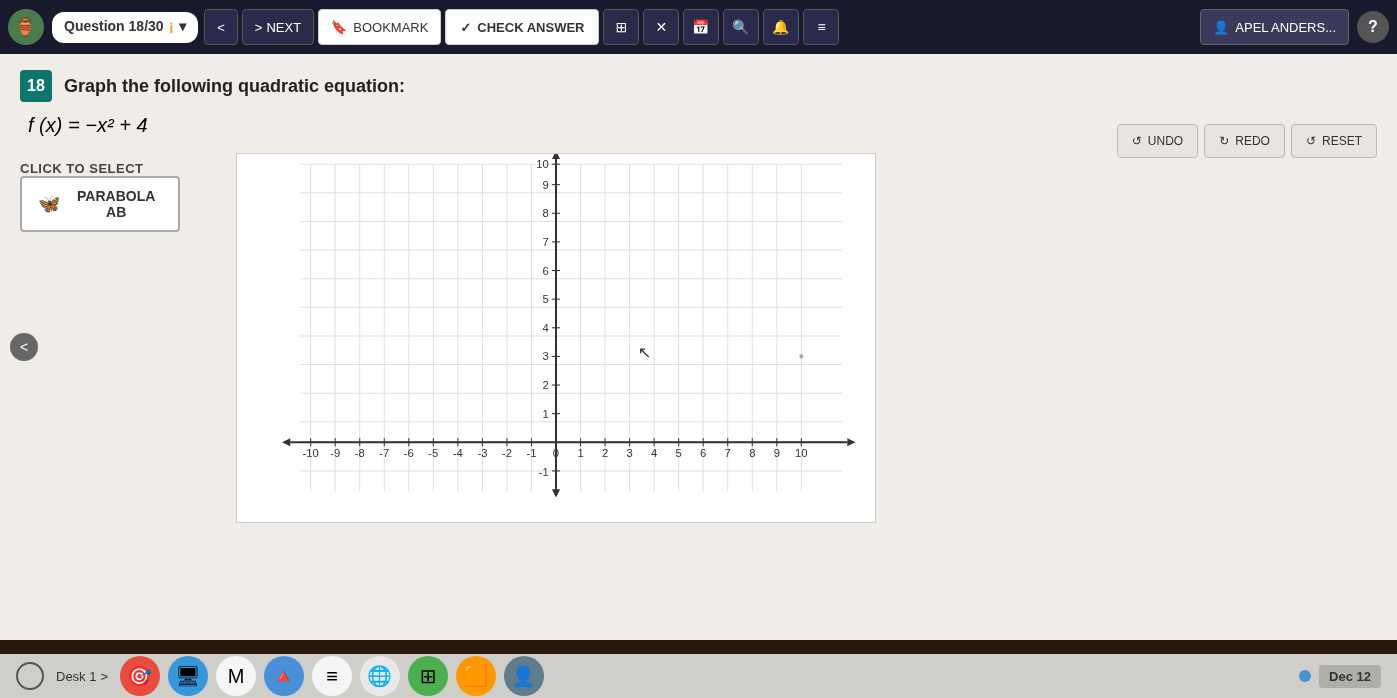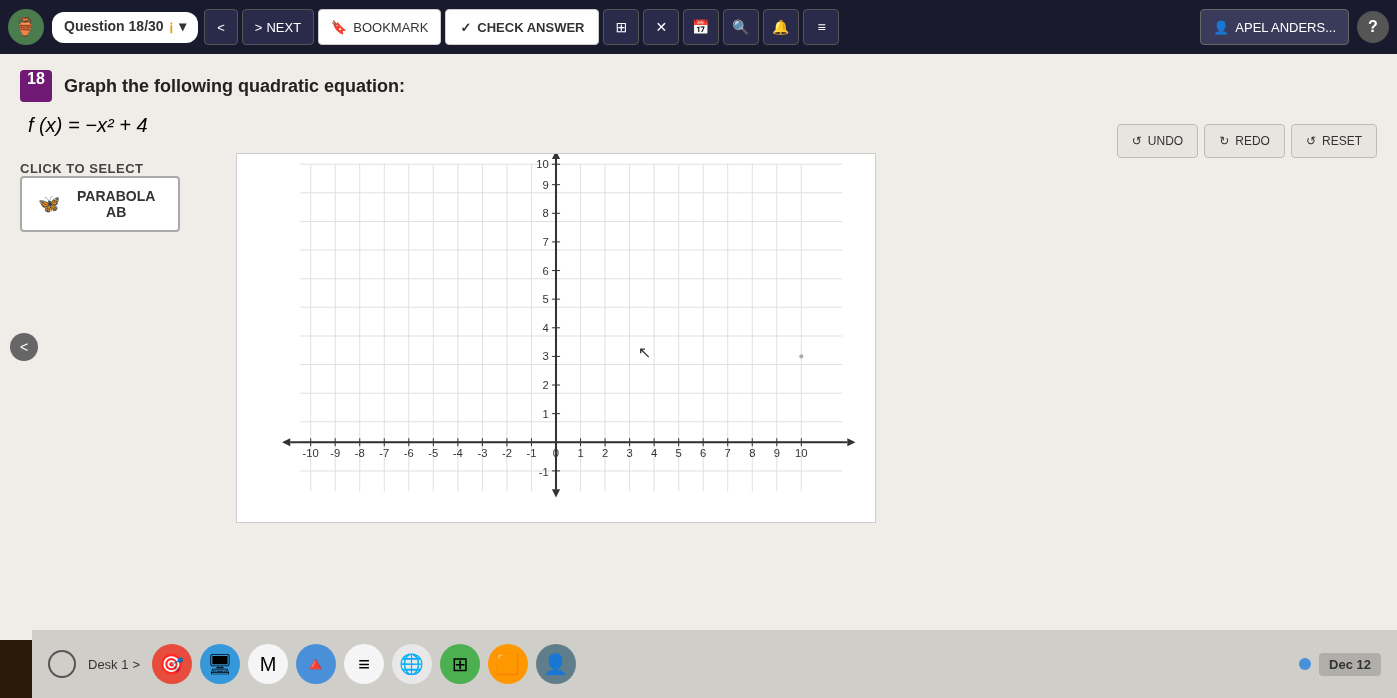--- a/index.html
+++ b/index.html
@@ -181,26 +181,27 @@
 
     
     .question-header {
       display: flex;
       align-items: center;
       gap: 12px;
       margin-bottom: 12px;
     }
 
     .question-number {
-      background: #701a75;
+      background: #0f766e;
       color: white;
       border-radius: 4px;
       width: 32px;
       height: 32px;
       display: flex;
+      align-items: center;
       justify-content: center;
       font-size: 16px;
       font-weight: bold;
     }
 
     .question-text {
       font-size: 18px;
       font-weight: bold;
       color: #222;
     }
@@ -294,27 +295,26 @@
       width: 100%;
       height: 100%;
     }
 
     
     .taskbar {
       position: absolute;
       bottom: 0;
       left: 0;
       right: 0;
-      height: 68px;
+      height: 44px;
       background: #d0cec8;
       display: flex;
       align-items: center;
       padding: 0 16px;
       gap: 12px;
-      margin-left: 32px;
     }
 
     .taskbar-desk {
       font-size: 13px;
       color: #333;
       display: flex;
       align-items: center;
       gap: 4px;
     }
 

